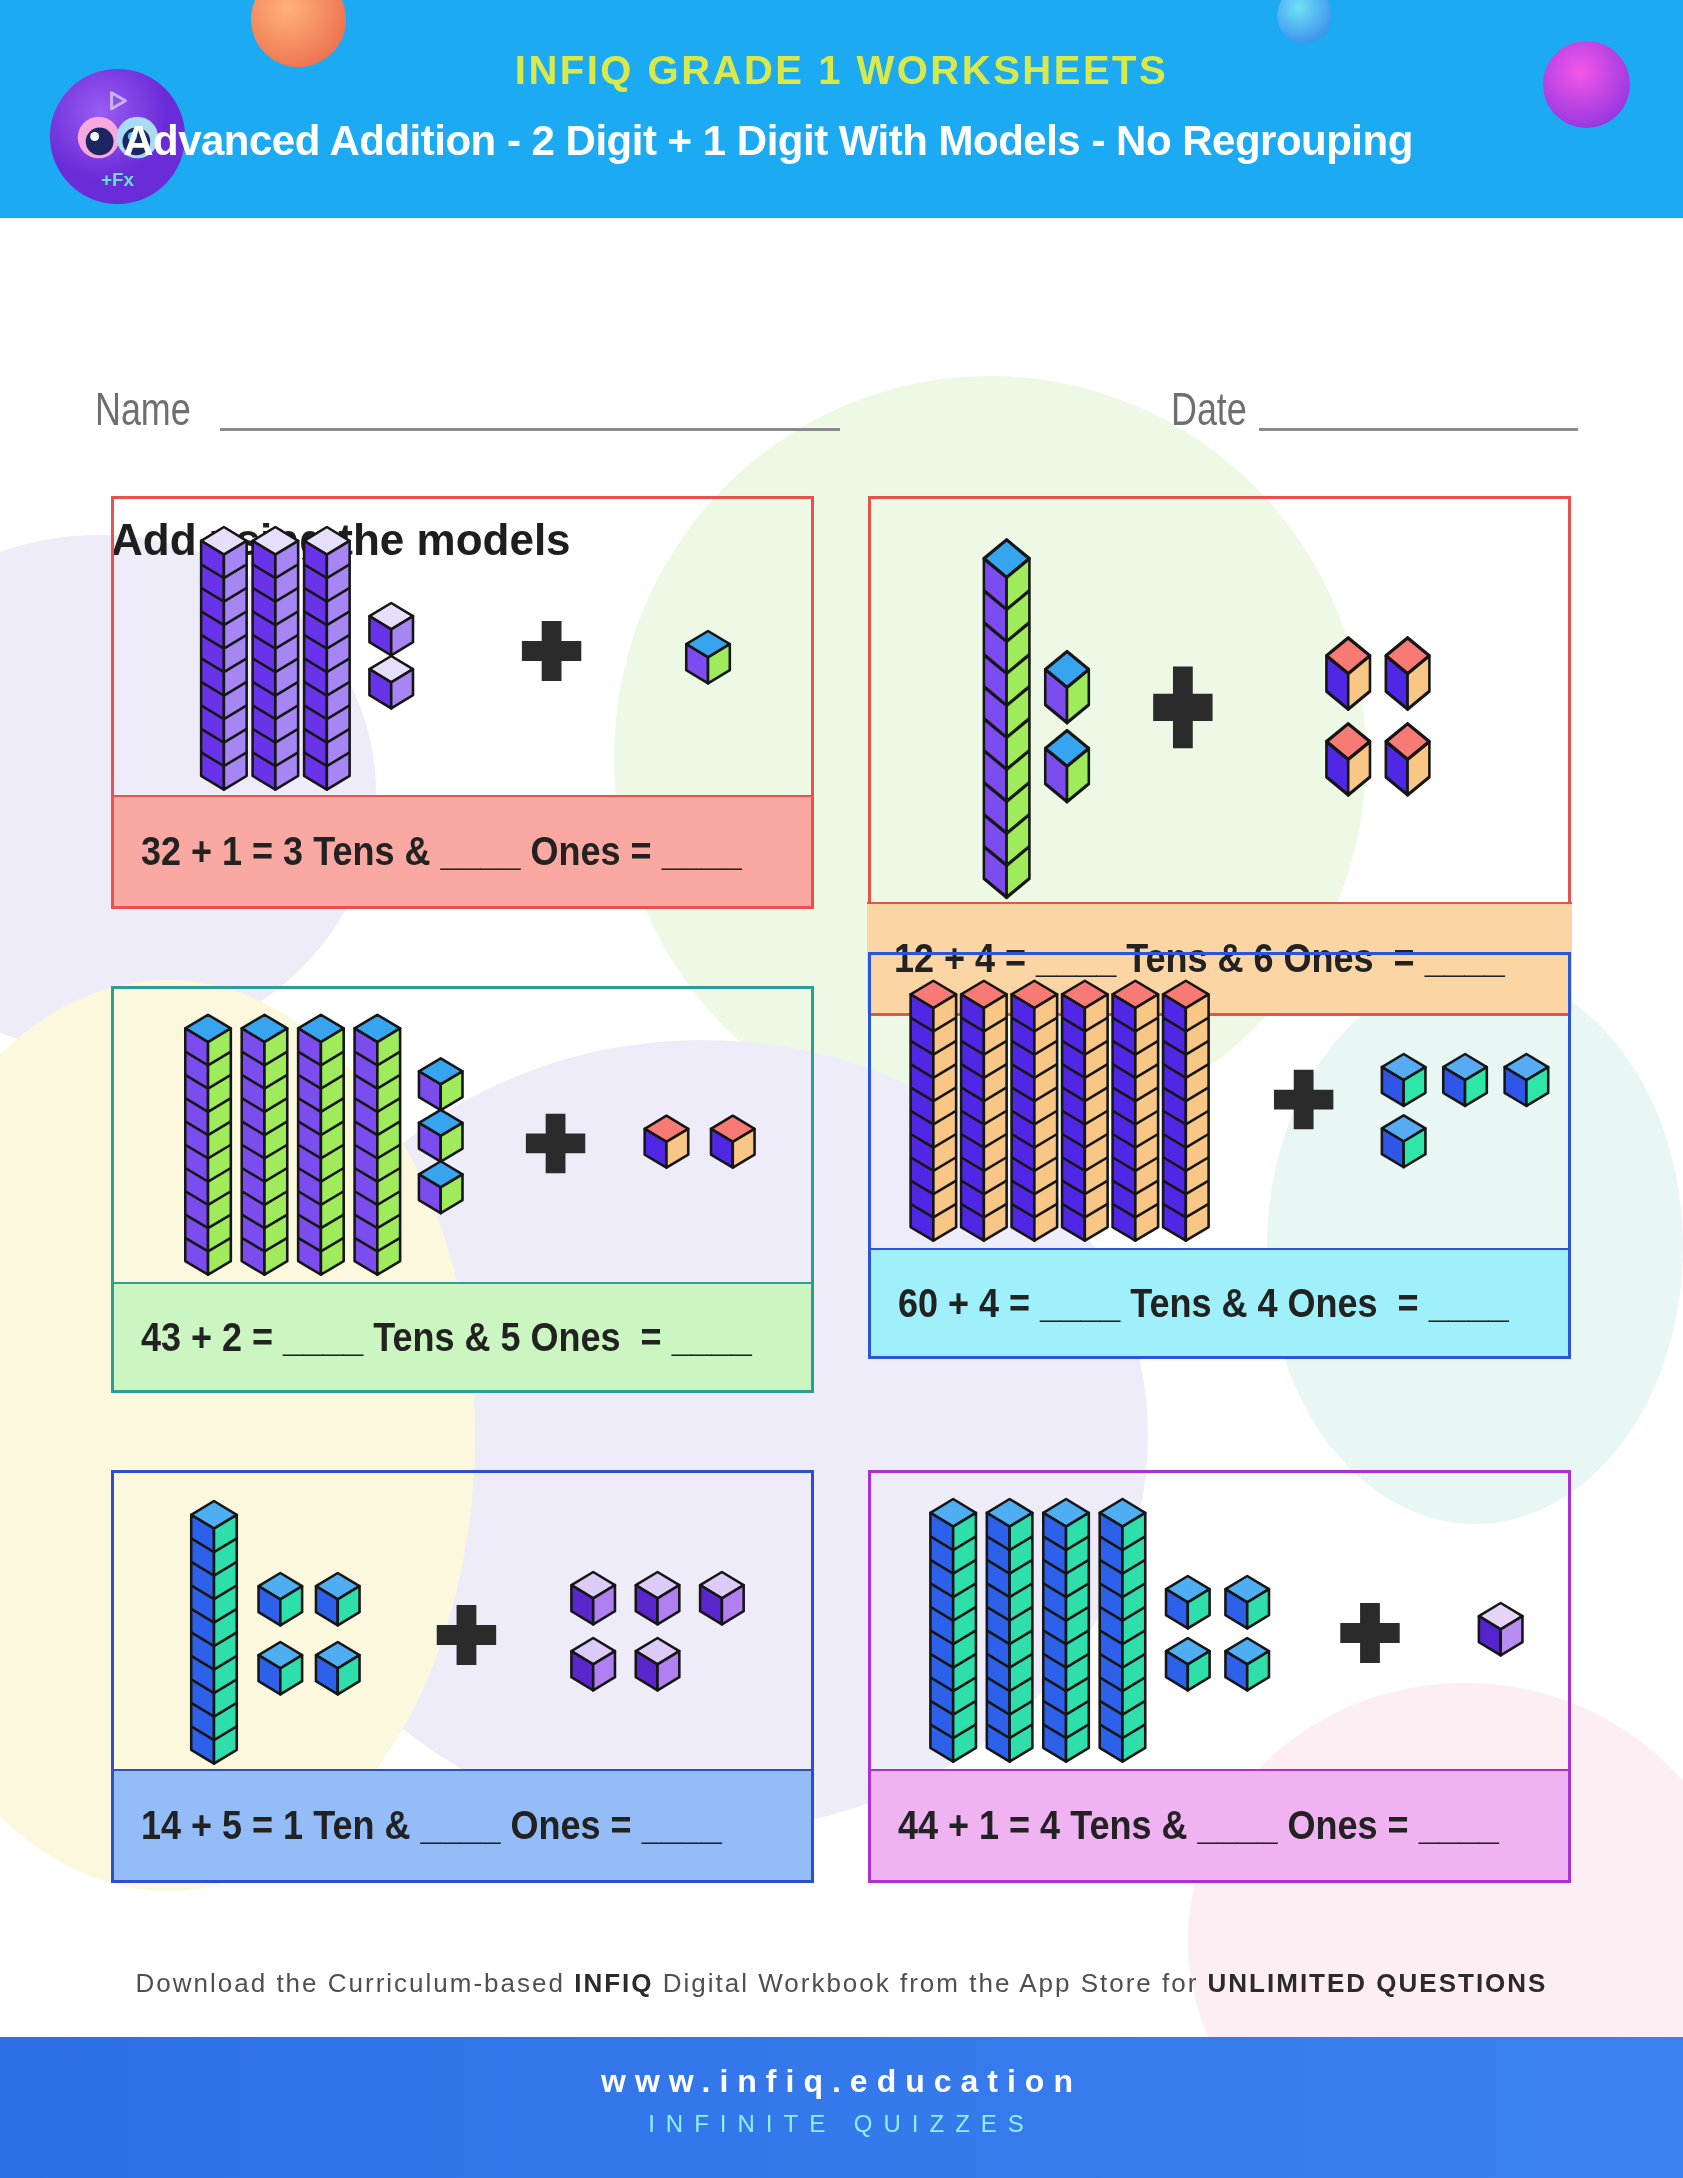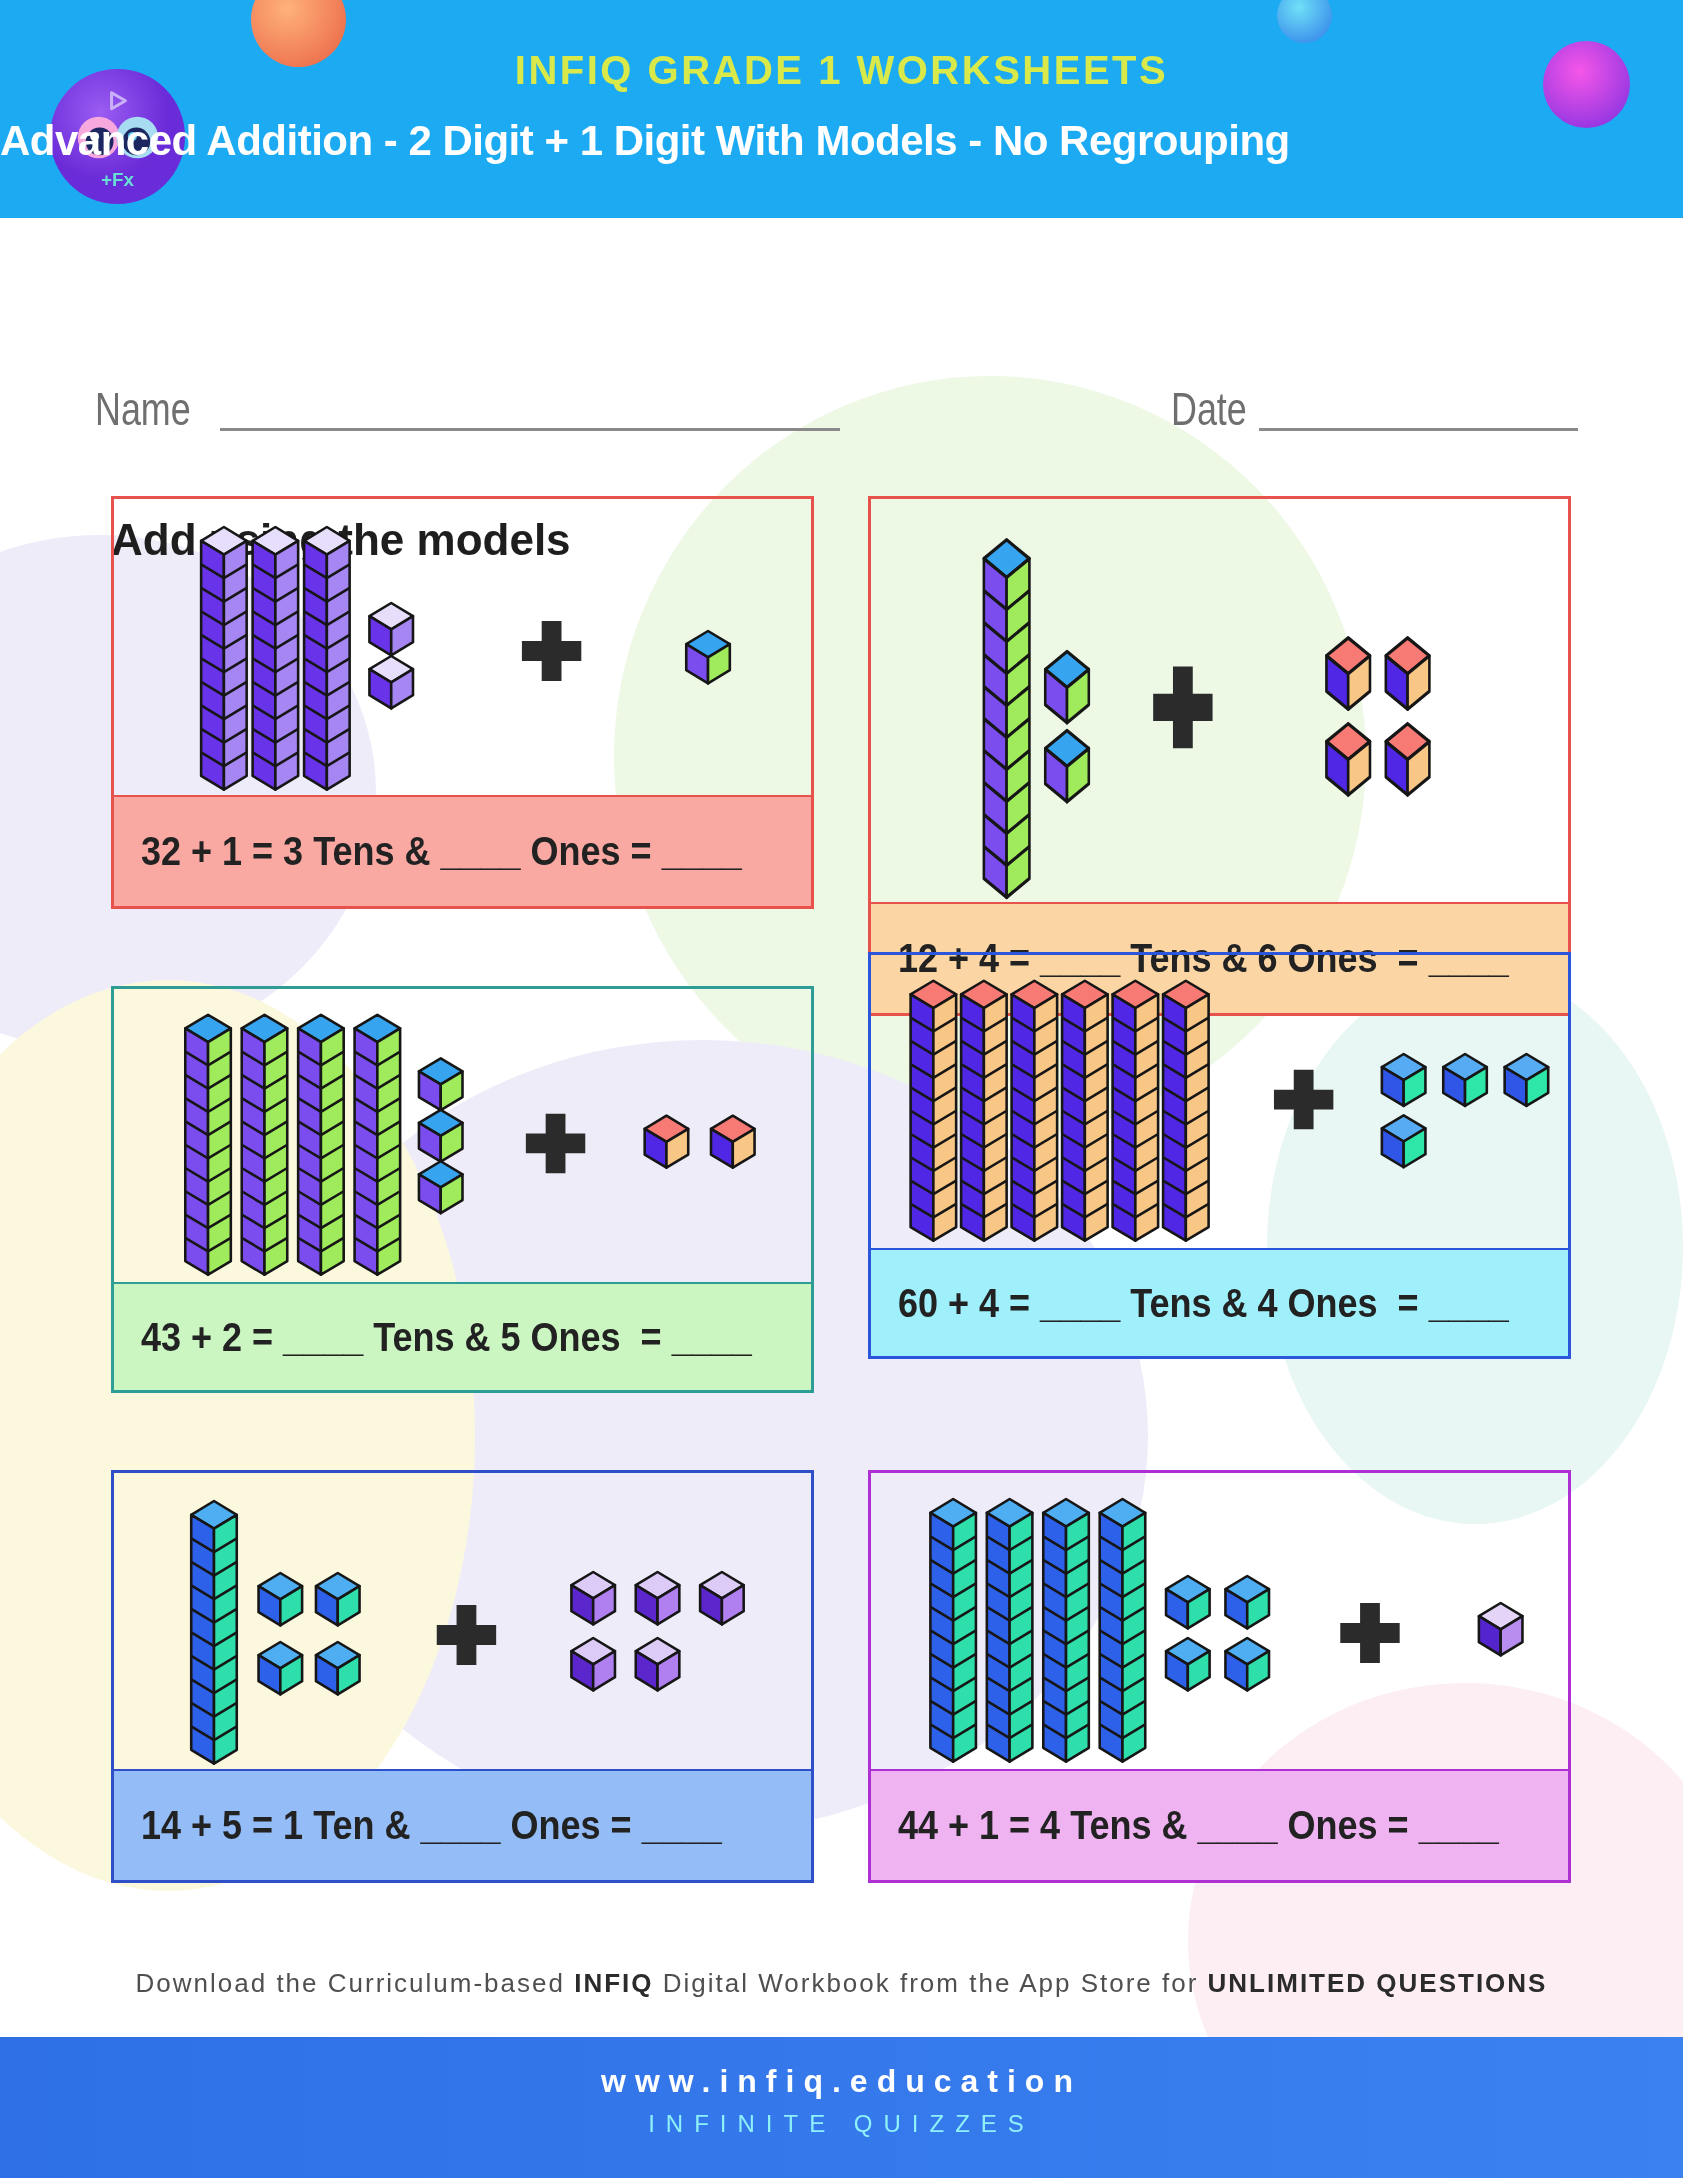--- a/index.html
+++ b/index.html
@@ -4,21 +4,21 @@
 <style>
   html,body{margin:0;padding:0;background:#e9e9e9;}
   .page{position:relative;width:1683px;height:2178px;background:#ffffff;overflow:hidden;
         font-family:"Liberation Sans",sans-serif;}
   .blob{position:absolute;border-radius:50%;z-index:0;}
   .content{position:absolute;inset:0;z-index:1;}
   
   .header{position:absolute;left:0;top:0;width:1683px;height:218px;background:#1caaf2;}
   .brand{position:absolute;left:0;top:48px;width:1683px;text-align:center;
          font-size:40px;font-weight:700;letter-spacing:2.5px;color:#d9e94a;}
-  .subtitle{position:absolute;left:0;top:117px;width:1536px;
+  .subtitle{position:absolute;left:0;top:117px;width:1536px;text-align:center;
          font-size:42px;font-weight:700;color:#ffffff;letter-spacing:-0.5px;}
   .logo{position:absolute;left:48px;top:67px;}
   .sphere{position:absolute;border-radius:50%;}
   .sphere-orange{left:251px;top:-28px;width:95px;height:95px;
      background:radial-gradient(circle at 38% 38%,#ffb27a,#e85f42);}
   .sphere-blue{left:1277px;top:-12px;width:55px;height:55px;
      background:radial-gradient(circle at 40% 35%,#6fe0f8,#2f7be8);}
   .sphere-magenta{left:1543px;top:41px;width:87px;height:87px;
      background:radial-gradient(circle at 42% 35%,#f556e8,#7a2ee0);}
   
@@ -145,21 +145,21 @@
             <polygon points="600,132 622,145.2 600,158.4 578,145.2" fill="#37a4ef" stroke="#161616" stroke-width="2.6" stroke-linejoin="round"></polygon>
             <polygon points="578,145.2 600,158.4 600,184.4 578,171.2" fill="#7b4def" stroke="#161616" stroke-width="2.6" stroke-linejoin="round"></polygon>
             <polygon points="600,158.4 622,145.2 622,171.2 600,184.4" fill="#a0eb5b" stroke="#161616" stroke-width="2.6" stroke-linejoin="round"></polygon>
           </svg>
         </div>
       <div class="strip" style="background: rgb(249, 168, 162); border-top-color: rgb(232, 82, 76);">
         <span>32 + 1 = 3 Tens &amp; ____ Ones = ____</span>
         </div>
     </div>
 
-    <div class="card" style="left: 868px; top: 496px; height: 520px; border-color: rgb(232, 82, 76);">
+    <div class="card" style="left: 868px; top: 496px; height: 520px; border-color: rgb(232, 82, 76); align-items: center;">
       <div class="model">
         <svg viewBox="0 0 704 296" preserveAspectRatio="none">
             <polygon points="137,30 160,43.8 137,57.599999999999994 114,43.8" fill="#37a4ef" stroke="#161616" stroke-width="2.6" stroke-linejoin="round"></polygon>
             <polygon points="114,43.8 137,57.599999999999994 137,292.6 114,278.8" fill="#7b4def" stroke="#161616" stroke-width="2.6" stroke-linejoin="round"></polygon>
             <polygon points="137,57.599999999999994 160,43.8 160,278.8 137,292.6" fill="#a0eb5b" stroke="#161616" stroke-width="2.6" stroke-linejoin="round"></polygon>
             <polyline points="114,67.3 137,81.1 160,67.3" fill="none" stroke="#161616" stroke-width="2.6" stroke-linejoin="round"></polyline>
             <polyline points="114,90.8 137,104.6 160,90.8" fill="none" stroke="#161616" stroke-width="2.6" stroke-linejoin="round"></polyline>
             <polyline points="114,114.3 137,128.1 160,114.3" fill="none" stroke="#161616" stroke-width="2.6" stroke-linejoin="round"></polyline>
             <polyline points="114,137.8 137,151.6 160,137.8" fill="none" stroke="#161616" stroke-width="2.6" stroke-linejoin="round"></polyline>
             <polyline points="114,161.3 137,175.1 160,161.3" fill="none" stroke="#161616" stroke-width="2.6" stroke-linejoin="round"></polyline>

